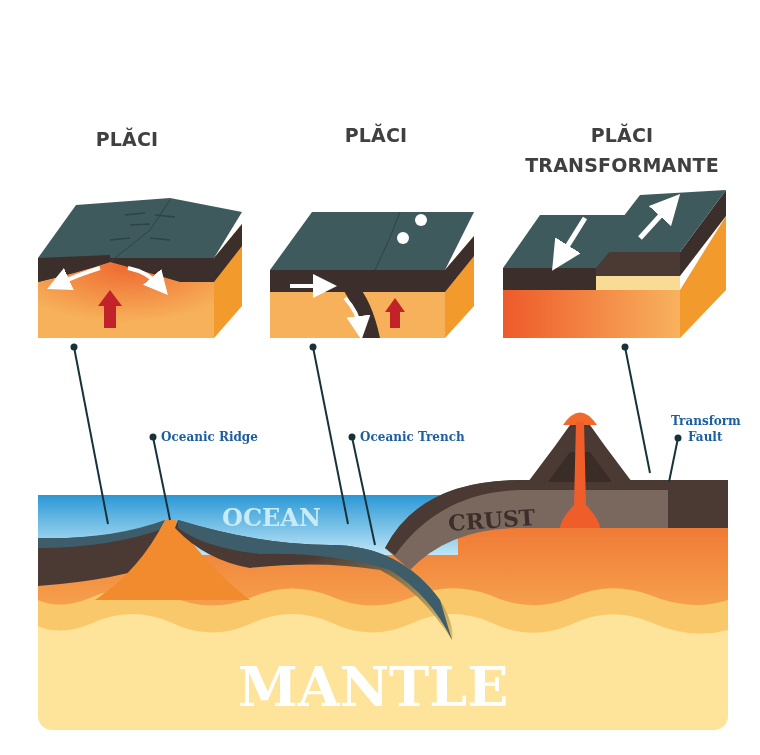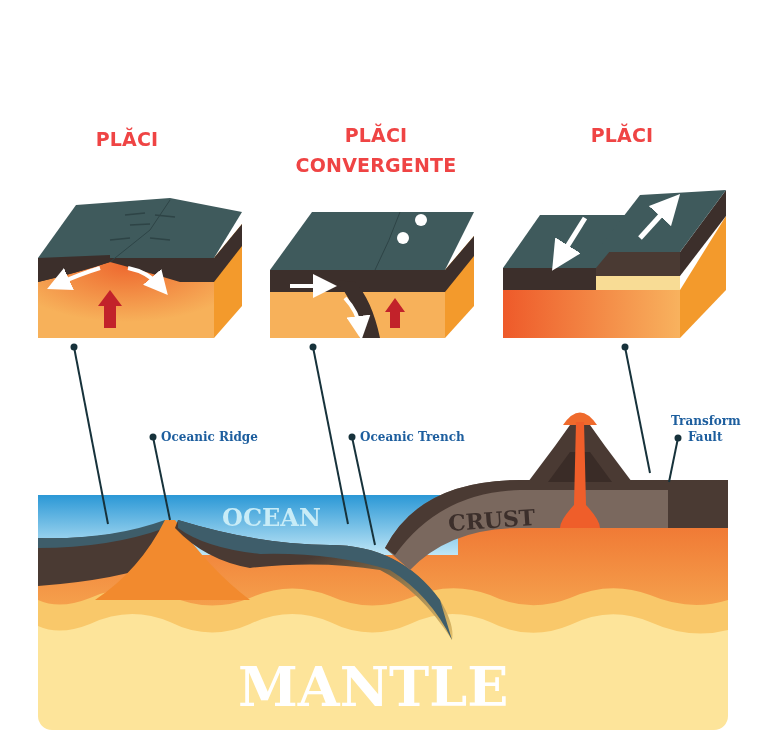--- a/index.html
+++ b/index.html
@@ -1,34 +1,34 @@
 <!DOCTYPE html>
 <html><head>
 <meta charset="utf-8">
 <style>
   html, body { margin: 0; padding: 0; background: #ffffff; }
   body { width: 760px; height: 755px; position: relative; overflow: hidden; font-family: "DejaVu Sans", sans-serif; }
-  .title { position: absolute; color: #ef4444; font-weight: bold; font-family: "DejaVu Sans", sans-serif; font-size: 19px; line-height: 30px; text-align: center; letter-spacing: 0.2px; }
+  .title { position: absolute; color: #404040; font-weight: bold; font-family: "DejaVu Sans", sans-serif; font-size: 19px; line-height: 30px; text-align: center; letter-spacing: 0.2px; }
   .title span { display: block; }
   svg { position: absolute; left: 0; top: 0; }
   .lbl { font-family: "DejaVu Serif", serif; font-weight: bold; fill: #1d5e9e; font-size: 12px; }
   .big { font-family: "DejaVu Serif", serif; font-weight: bold; }
 </style>
 </head>
 <body>
 
 <div class="title" style="left:38px; top:124px; width:178px;">
   <span>PLĂCI</span>
 </div>
 <div class="title" style="left:286px; top:120px; width:180px;">
   <span>PLĂCI</span>
-  <span>CONVERGENTE</span>
 </div>
 <div class="title" style="left:514px; top:120px; width:216px;">
   <span>PLĂCI</span>
+  <span>TRANSFORMANTE</span>
 </div>
 
 <svg width="760" height="755" viewBox="0 0 760 755">
   <defs>
     <linearGradient id="sideOrange" x1="0" y1="0" x2="1" y2="0">
       <stop offset="0" stop-color="#f6b15a"></stop>
       <stop offset="1" stop-color="#f6a74a"></stop>
     </linearGradient>
     <radialGradient id="magmaGlow" cx="0.5" cy="0.1" r="0.7">
       <stop offset="0" stop-color="#ee6a30"></stop>

